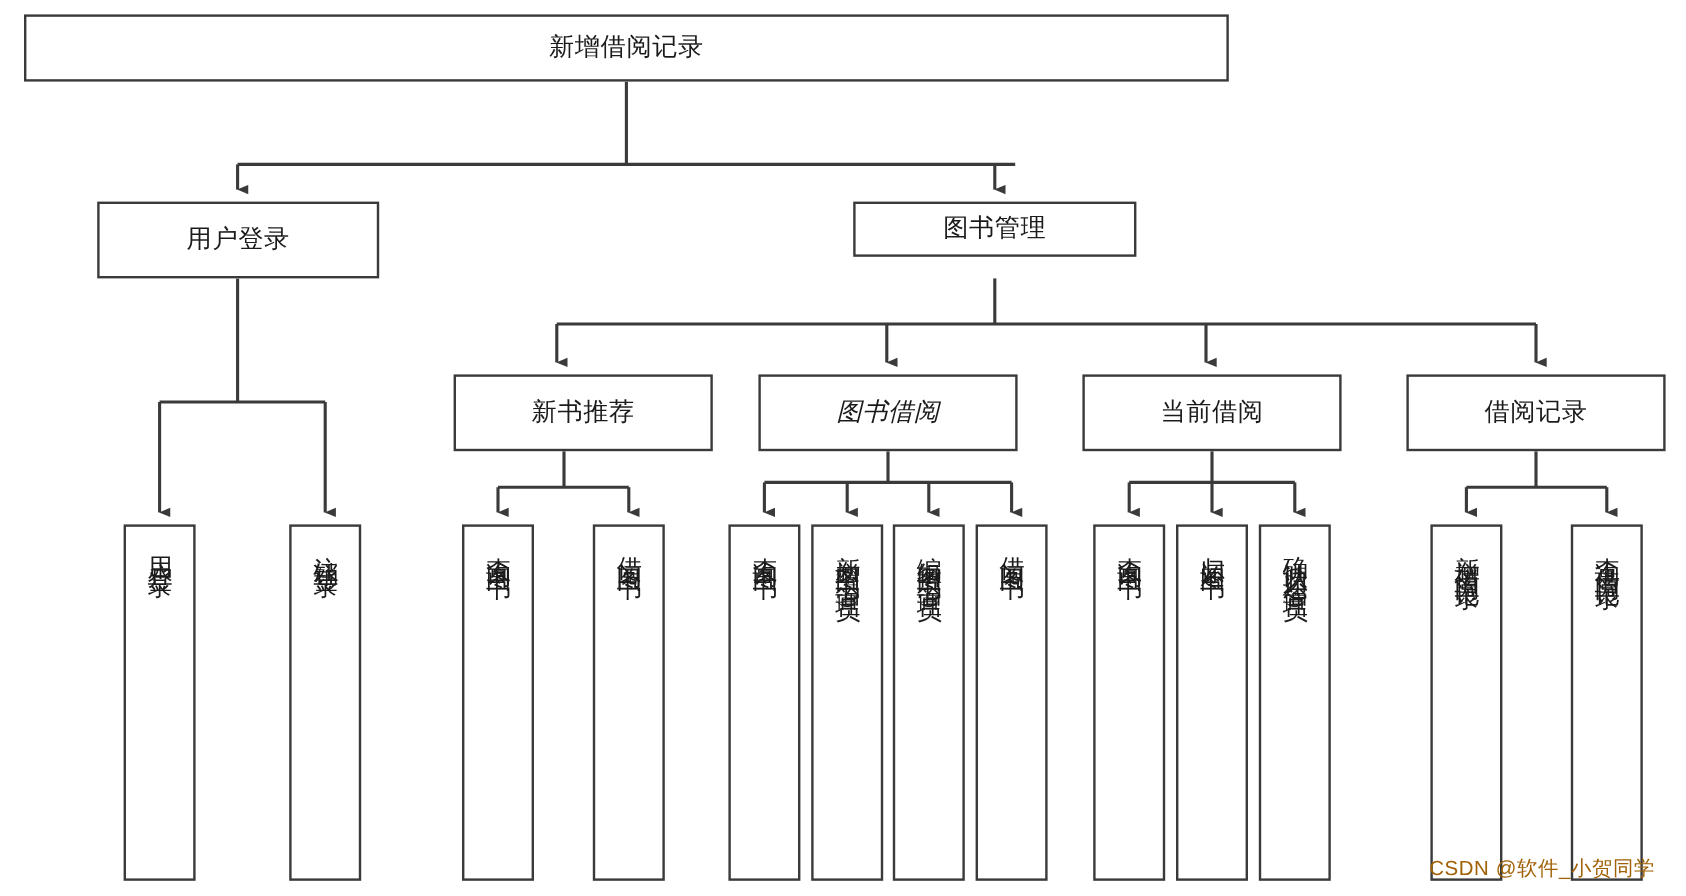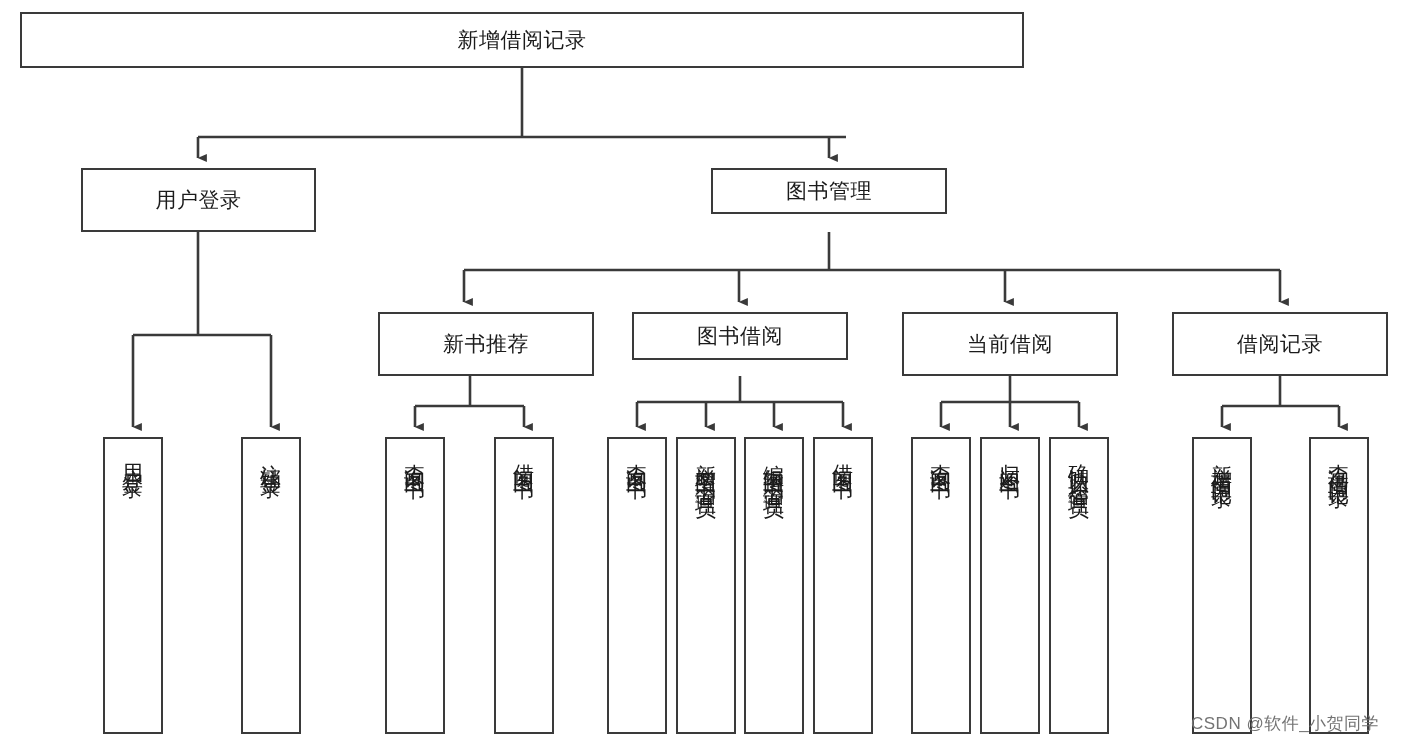--- a/index.html
+++ b/index.html
@@ -55,21 +55,21 @@
     text-orientation: upright;
     -webkit-writing-mode: vertical-rl;
     letter-spacing: 5px;
     line-height: 1;
     white-space: nowrap;
     text-align: center;
   }
   .watermark {
     position: absolute;
     font-size: 17px;
-    color: #737373;
+    color: #a16207;
     white-space: nowrap;
     letter-spacing: 0.5px;
     pointer-events: none;
   }
 </style>
 </head>
 <body>
 
 <div id="diagram-root">
 
@@ -130,21 +130,21 @@
   <div class="node-box" style="left:81px; top:168px; width:235px; height:64px;">
     <span class="node-label-h">用户登录</span>
   </div>
   <div class="node-box" style="left:711px; top:168px; width:236px; height:46px;">
     <span class="node-label-h">图书管理</span>
   </div>
 
   <div class="node-box" style="left:362px; top:312px; width:216px; height:64px;margin-left:16px;">
     <span class="node-label-h">新书推荐</span>
   </div>
-  <div class="node-box" style="left:632px; top:312px; width:216px; height:48px;">
+  <div class="node-box" style="left:632px; top:312px; width:216px; height:64px;font-style:italic;">
     <span class="node-label-h">图书借阅</span>
   </div>
   <div class="node-box" style="left:1172px; top:312px; width:216px; height:64px;">
     <span class="node-label-h">借阅记录</span>
   </div>
   <div class="node-box" style="left:902px; top:312px; width:216px; height:64px;">
     <span class="node-label-h">当前借阅</span>
   </div>
 
   <div class="node-box vertical" style="left:103px; top:437px; width:60px; height:297px;">

